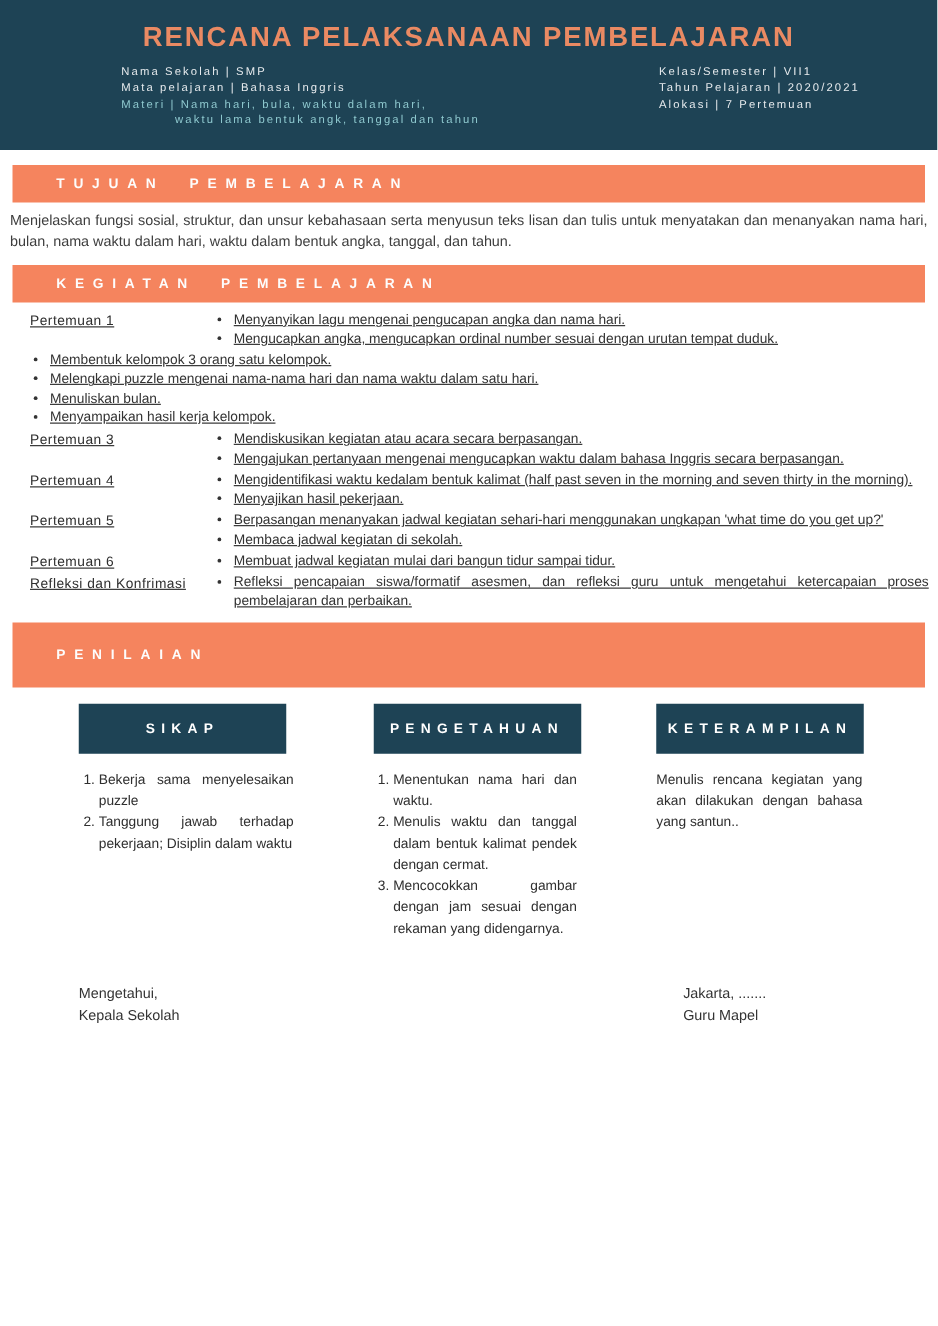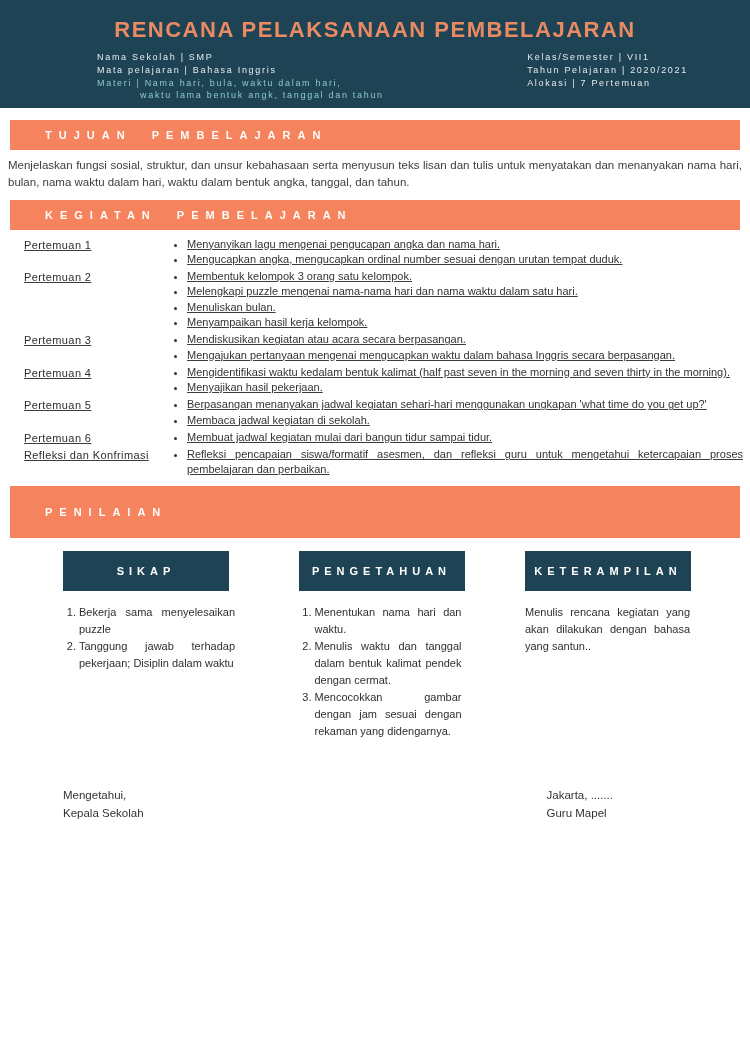--- a/index.html
+++ b/index.html
@@ -3,21 +3,21 @@
 <meta charset="utf-8">
 <style>
   * { margin:0; padding:0; box-sizing:border-box; }
   html,body { width:750px; }
   body {
     height:1061px; background:#ffffff; overflow:hidden;
     font-family:"Liberation Sans", sans-serif; color:#3c3c3c;
     position:relative;
   }
   
-  .doc-header { background:#1e4355; height:108px; padding-top:17px; }
+  .doc-header { background:#1e4355; height:120px; padding-top:17px; }
   .doc-title {
     text-align:center; color:#ea8a63; font-weight:bold;
     font-size:22px; letter-spacing:1.5px;
   }
   .header-info {
     display:flex; justify-content:space-between;
     padding:8px 62px 0 57px;
     font-size:9px; letter-spacing:1.7px; line-height:1.42;
     color:#e7ebee;
     margin-left:40px;
@@ -111,21 +111,20 @@
 
 <div class="kegiatan">
   <div class="krow">
     <div class="klabel">Pertemuan 1</div>
     <ul>
       <li>Menyanyikan lagu mengenai pengucapan angka dan nama hari.</li>
       <li>Mengucapkan angka, mengucapkan ordinal number sesuai dengan urutan tempat duduk.</li>
     </ul>
   </div>
   <div class="krow">
-    <div class="klabel">Pertemuan 2</div>
     <ul>
       <li>Membentuk kelompok 3 orang satu kelompok.</li>
       <li>Melengkapi puzzle mengenai nama-nama hari dan nama waktu dalam satu hari.</li>
       <li>Menuliskan bulan.</li>
       <li>Menyampaikan hasil kerja kelompok.</li>
     </ul>
   </div>
   <div class="krow">
     <div class="klabel">Pertemuan 3</div>
     <ul>

